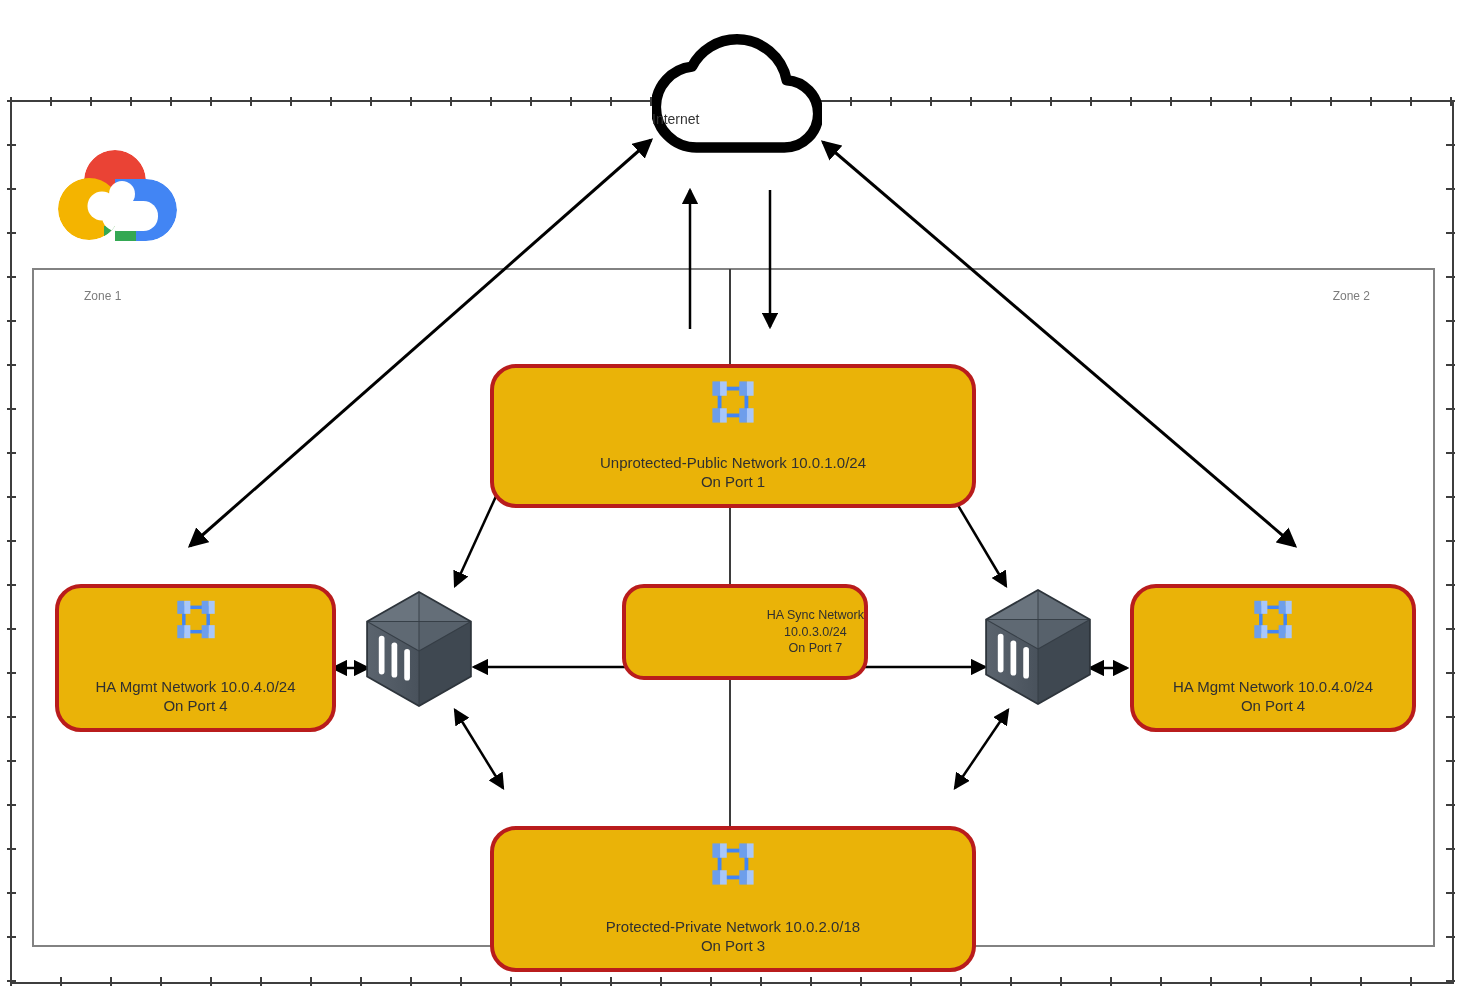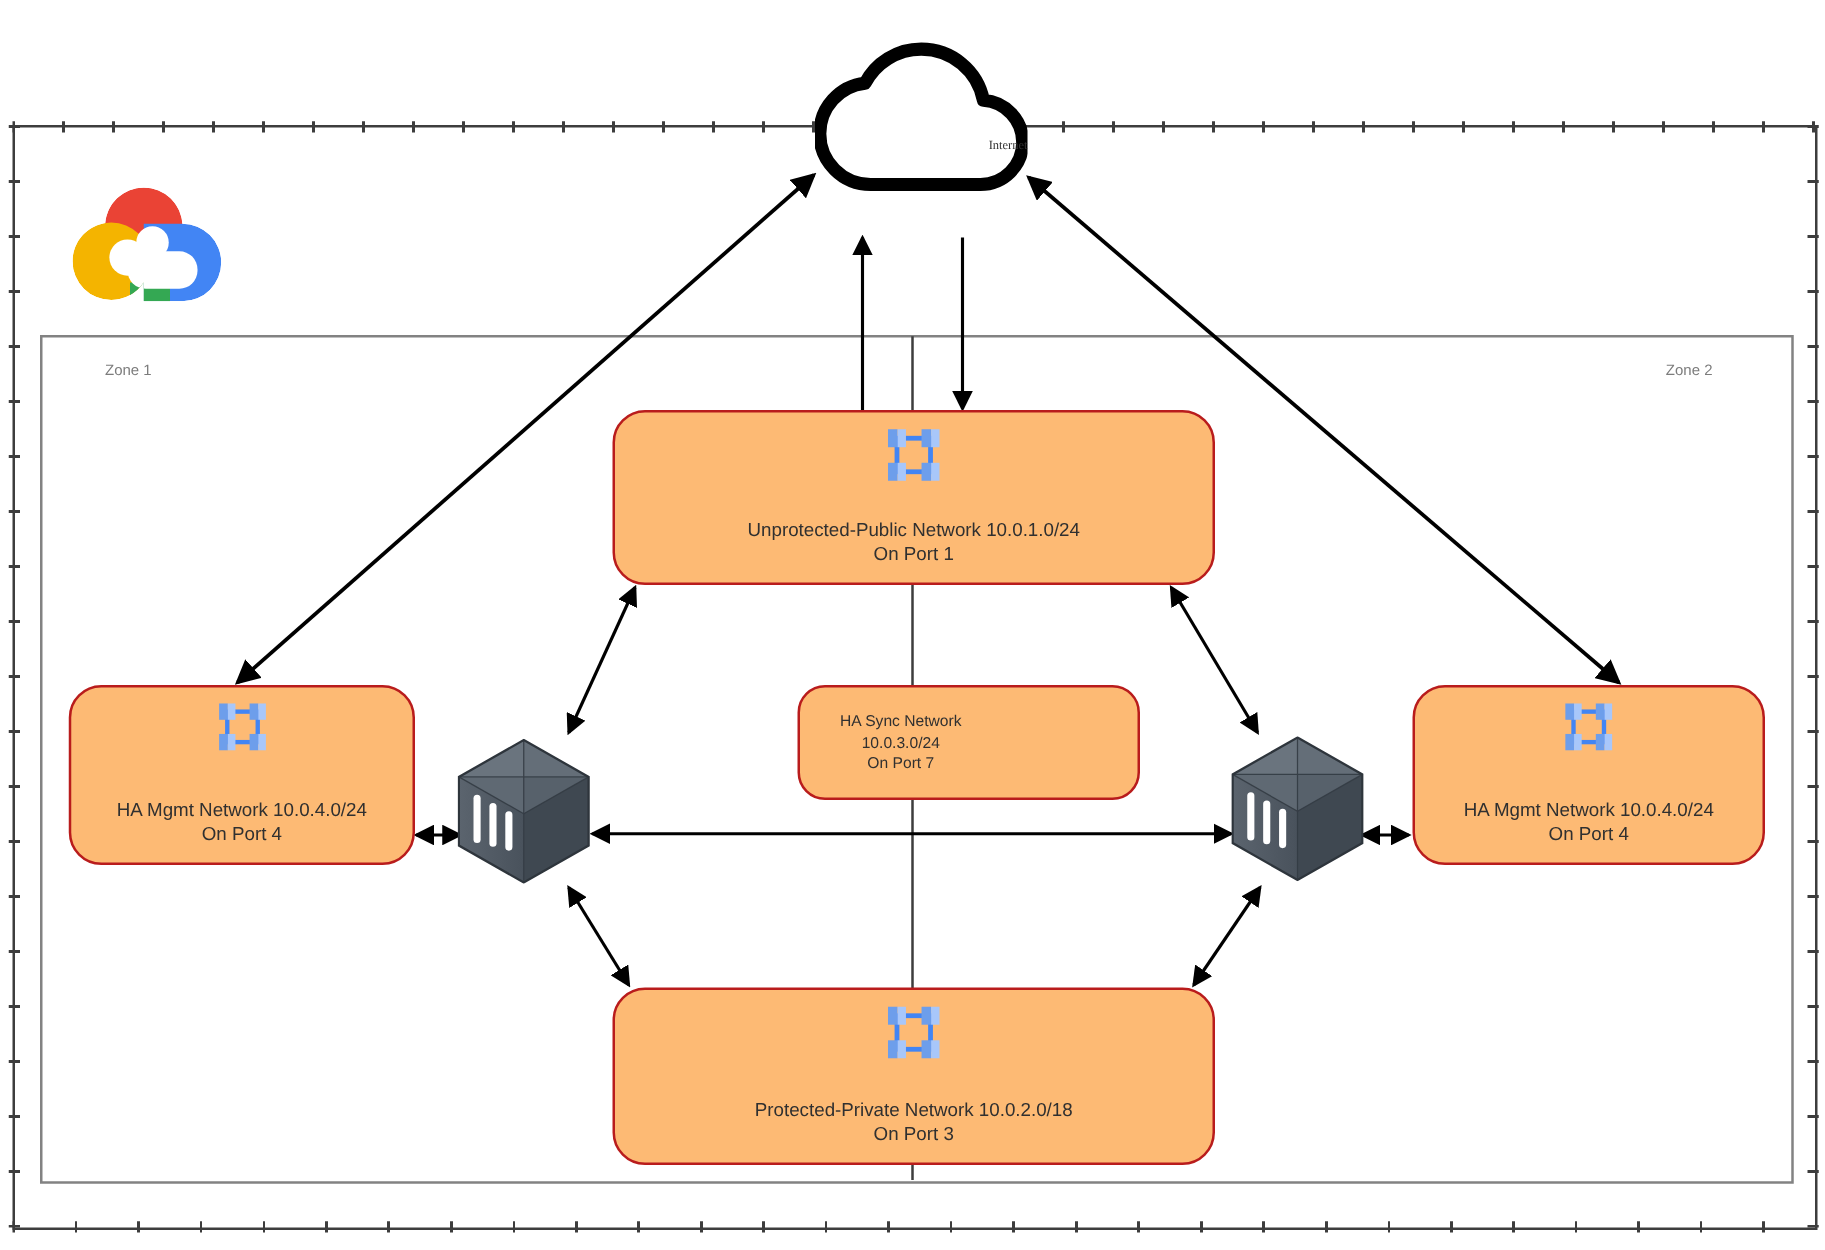--- a/index.html
+++ b/index.html
@@ -16,35 +16,35 @@
   .tick-left{left:7px;}
   .tick-right{left:1446px;}
   
   .zone-rect{position:absolute;left:32px;top:268px;width:1399px;height:675px;border:2px solid #828282;}
   .zone-label{position:absolute;top:289px;font-size:12px;color:#7c7c7c;z-index:5;}
   .zone-label.z1{left:84px;}
   .zone-label.z2{left:1302px;width:68px;text-align:right;}
   
   svg.wires{position:absolute;left:0;top:0;z-index:2;}
   
-  .net-box{position:absolute;background:#fdba74;border:2px solid #b91c1c;border-radius:26px;z-index:3;}
+  .net-box{position:absolute;background:#eab308;border:4px solid #b91c1c;border-radius:26px;z-index:3;margin-top:36px;}
   .net-box .vpc-ic{position:absolute;left:50%;transform:translateX(-50%);top:8px;}
   .net-box .label{position:absolute;left:0;right:0;bottom:13px;text-align:center;font-size:15px;line-height:19px;color:#303030;}
   #box-public{left:490px;top:328px;width:478px;height:136px;}
   #box-mgmt-left{left:55px;top:548px;width:273px;height:140px;}
   #box-mgmt-right{left:1130px;top:548px;width:278px;height:140px;}
   #box-private{left:490px;top:790px;width:478px;height:138px;}
-  #box-sync{left:638px;top:548px;width:238px;height:88px;border-radius:22px;display:flex;align-items:center;justify-content:flex-start;padding-left:32px;}
+  #box-sync{left:622px;top:548px;width:238px;height:88px;border-radius:22px;display:flex;align-items:center;justify-content:flex-end;}
   #box-sync .label3{text-align:center;font-size:12.5px;line-height:16.5px;color:#303030;position:static;}
   
   .cube{position:absolute;z-index:4;}
   #cube-left{left:366px;top:591px;}
   #cube-right{left:985px;top:589px;}
   .cloud-wrap{position:absolute;left:652px;top:30px;width:170px;height:124px;z-index:4;}
-  .cloud-wrap .cloud-text{position:absolute;left:0;right:0;top:81px;text-align:right;font-size:10px;color:#333;font-family:Liberation Serif, serif;}
+  .cloud-wrap .cloud-text{position:absolute;left:0;right:0;top:81px;text-align:left;font-size:14px;color:#333;}
   .gcp-logo{position:absolute;left:55px;top:142px;z-index:4;}
 </style>
 </head>
 <body>
 
 <div id="canvas">
 
   <div class="tick-h tick-top"></div>
   <div class="tick-h tick-bottom"></div>
   <div class="tick-v tick-left"></div>

